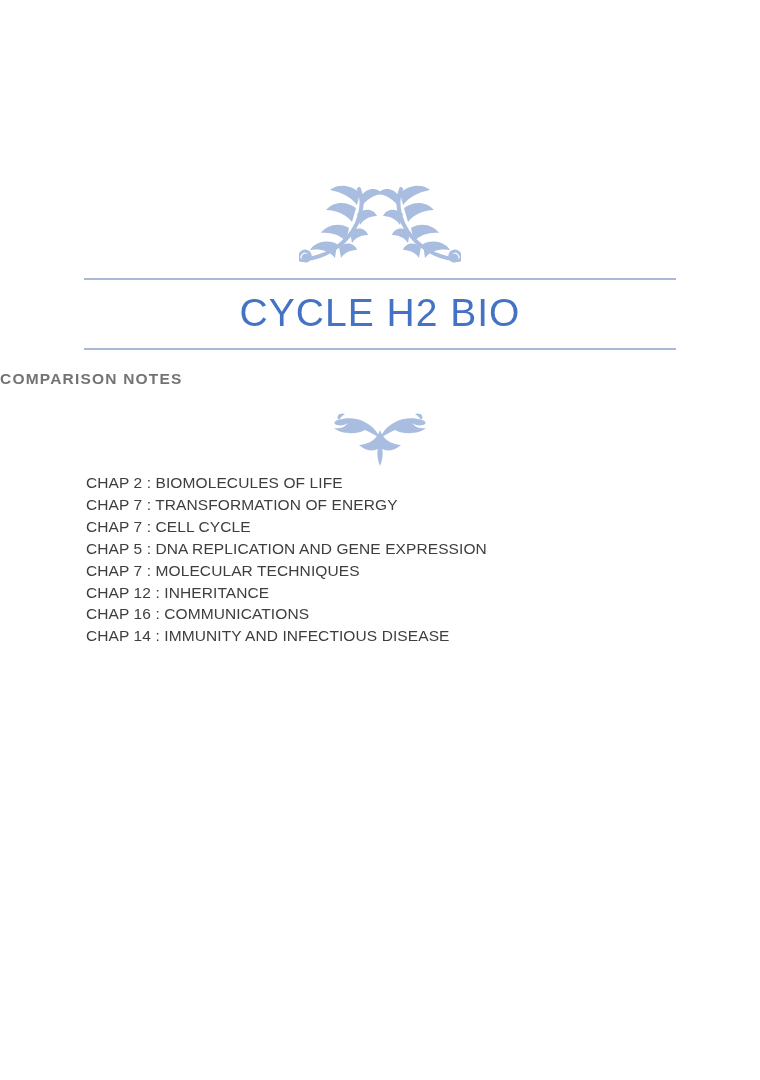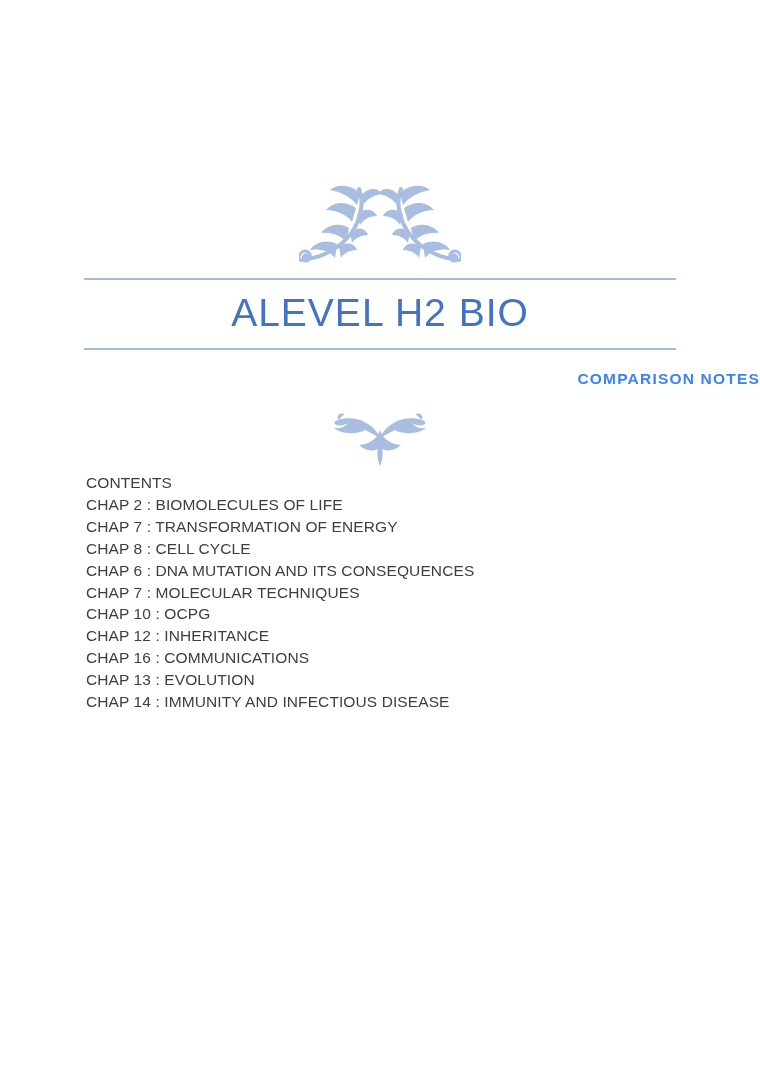--- a/index.html
+++ b/index.html
@@ -40,25 +40,25 @@
     font-weight: 300;
     letter-spacing: 1px;
     color: #4472c4;
     white-space: nowrap;
   }
   .doc-subtitle {
     position: absolute;
     top: 370px;
     left: 0;
     width: 100%;
-    text-align: right;
+    text-align: left;
     font-size: 15.5px;
     font-weight: 700;
     letter-spacing: 1.2px;
-    color: #3b82f6;
+    color: #737373;
     white-space: nowrap;
   }
   .ornament-divider {
     position: absolute;
     top: 412px;
     left: 50%;
     transform: translateX(-50%);
   }
   .contents {
     position: absolute;
@@ -94,46 +94,43 @@
         <path d="M51 48 C58 42 67 44 69 51 C62 51 56 54 53 59 Z" fill="#a8bddf"></path>
         <path d="M40 63 C47 57 56 59 58 66 C51 66 45 69 42 74 Z" fill="#a8bddf"></path>
       </g>
     </defs>
     <use href="#fl-half"></use>
     <use href="#fl-half" transform="translate(162,0) scale(-1,1)"></use>
   </svg>
 
   <div class="rule rule-1"></div>
 
-  <div class="doc-title">ALEVEL H2 BIO</div>
+  <div class="doc-title">CYCLE H2 BIO</div>
 
   <div class="rule rule-2"></div>
 
   <div class="doc-subtitle">COMPARISON NOTES</div>
 
   <svg class="ornament-divider" width="96" height="56" viewBox="0 0 96 56" aria-hidden="true">
     <defs>
       <g id="wing">
         <path d="M46 22 C38 9 21 3 6 8 C2 9 1 12 5 13 C9 14 13 13 16 11 C12 16 7 17 2 16 C9 22 24 23 33 18 C37 20 42 22 46 25 Z" fill="#a8bddf"></path>
         <path d="M7 8 C3 4 8 0 13 2 C10 4 8 6 7 8 Z" fill="#a8bddf"></path>
       </g>
     </defs>
     <use href="#wing"></use>
     <use href="#wing" transform="translate(96,0) scale(-1,1)"></use>
     <path d="M48 18 C45 27 38 32 27 33 C35 40 44 40 48 35 C52 40 61 40 69 33 C58 32 51 27 48 18 Z" fill="#a8bddf"></path>
     <path d="M48 28 C44.5 37 44.5 46 48 54 C51.5 46 51.5 37 48 28 Z" fill="#a8bddf"></path>
   </svg>
 
   <div class="contents">
-    <div class="contents-line">CONTENTS</div>
     <div class="contents-line">CHAP 2 : BIOMOLECULES OF LIFE</div>
     <div class="contents-line">CHAP 7 : TRANSFORMATION OF ENERGY</div>
-    <div class="contents-line">CHAP 8 : CELL CYCLE</div>
-    <div class="contents-line">CHAP 6 : DNA MUTATION AND ITS CONSEQUENCES</div>
+    <div class="contents-line">CHAP 7 : CELL CYCLE</div>
+    <div class="contents-line">CHAP 5 : DNA REPLICATION AND GENE EXPRESSION</div>
     <div class="contents-line">CHAP 7 : MOLECULAR TECHNIQUES</div>
-    <div class="contents-line">CHAP 10 : OCPG</div>
     <div class="contents-line">CHAP 12 : INHERITANCE</div>
     <div class="contents-line">CHAP 16 : COMMUNICATIONS</div>
-    <div class="contents-line">CHAP 13 : EVOLUTION</div>
     <div class="contents-line">CHAP 14 : IMMUNITY AND INFECTIOUS DISEASE</div>
   </div>
 
 </div>
 
 </body></html>

